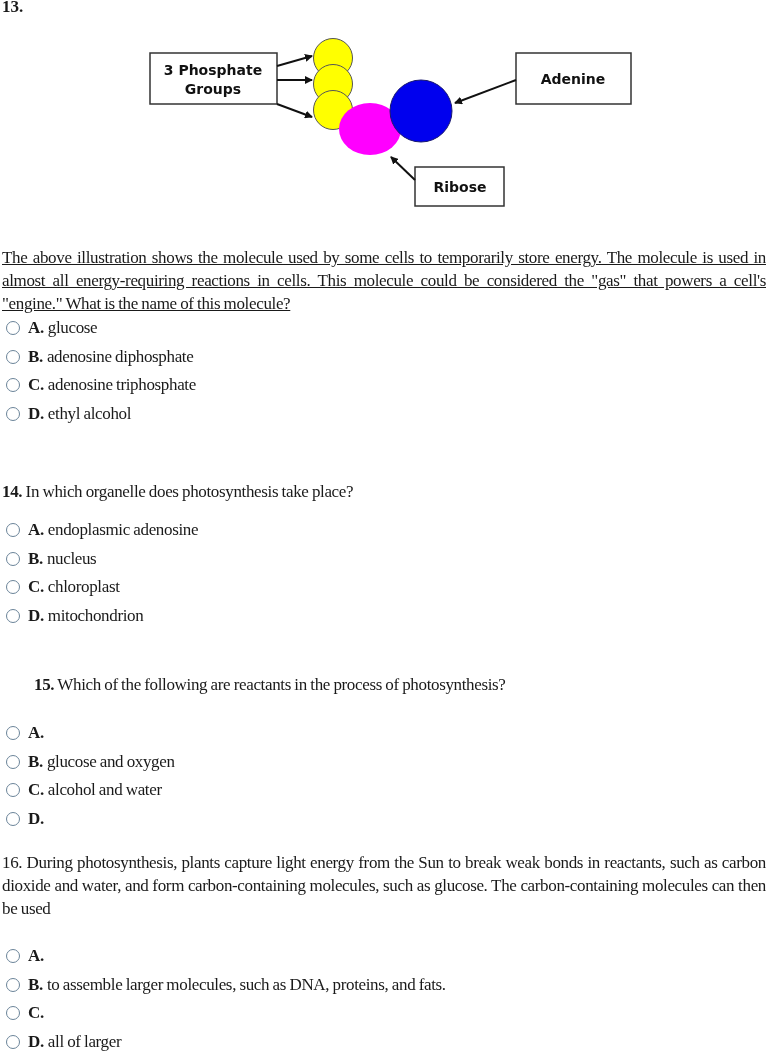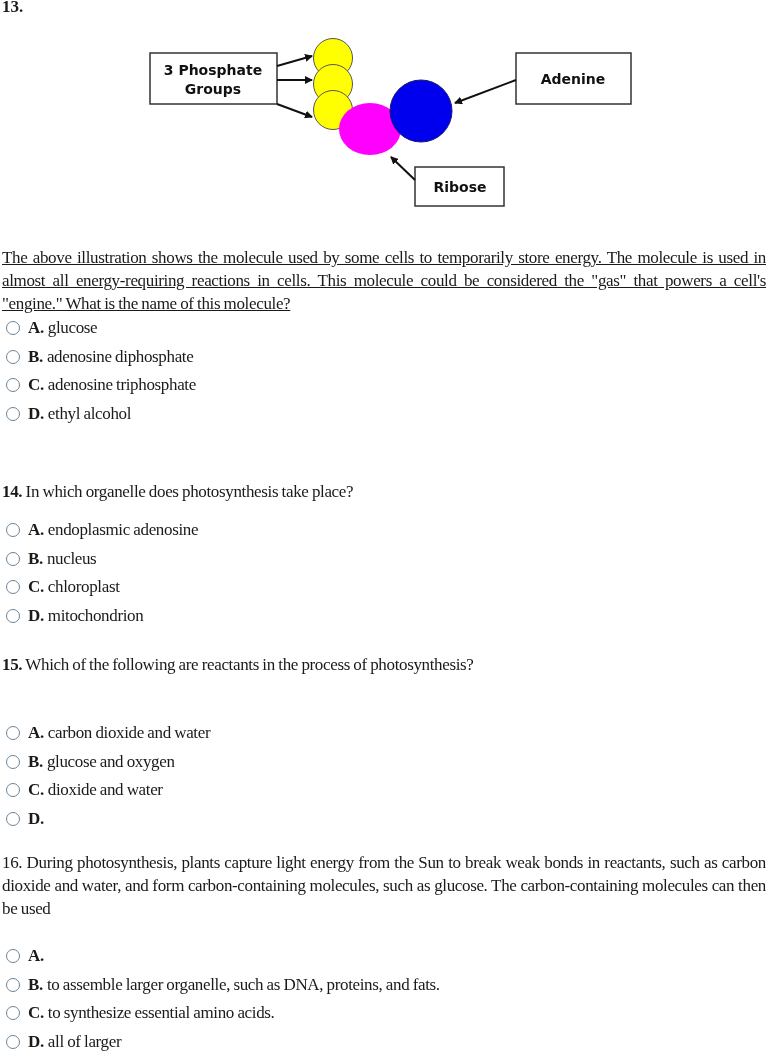--- a/index.html
+++ b/index.html
@@ -180,62 +180,60 @@
     <span class="opt-letter">C.</span>
     <span>chloroplast</span>
   </li>
   <li class="option">
     <span class="radio"></span>
     <span class="opt-letter">D.</span>
     <span>mitochondrion</span>
   </li>
 </ul>
 
-<p class="qhead" style="top: 655px;">
+<p class="qhead" style="top: 675px; margin-left: 32px;">
   <b>15.</b>
   <span>Which of the following are reactants in the process of photosynthesis?</span>
 </p>
 <ul class="options" style="top: 719px;">
   <li class="option">
     <span class="radio"></span>
     <span class="opt-letter">A.</span>
-    <span>carbon dioxide and water</span>
   </li>
   <li class="option">
     <span class="radio"></span>
     <span class="opt-letter">B.</span>
     <span>glucose and oxygen</span>
   </li>
   <li class="option">
     <span class="radio"></span>
     <span class="opt-letter">C.</span>
-    <span>dioxide and water</span>
+    <span>alcohol and water</span>
   </li>
   <li class="option">
     <span class="radio"></span>
     <span class="opt-letter">D.</span>
   </li>
 </ul>
 
 <div class="block" style="top: 851px;">
   <p class="para"><b>16.</b> <span>During photosynthesis, plants capture light energy from the Sun to break weak bonds in reactants, such as carbon dioxide and water, and form carbon-containing molecules, such as glucose. The carbon-containing molecules can then be used</span></p>
 </div>
 <ul class="options" style="top: 942px;">
   <li class="option">
     <span class="radio"></span>
     <span class="opt-letter">A.</span>
   </li>
   <li class="option">
     <span class="radio"></span>
     <span class="opt-letter">B.</span>
-    <span>to assemble larger organelle, such as DNA, proteins, and fats.</span>
-  </li>
-  <li class="option">
-    <span class="radio"></span>
-    <span class="opt-letter">C.</span>
-    <span>to synthesize essential amino acids.</span>
+    <span>to assemble larger molecules, such as DNA, proteins, and fats.</span>
+  </li>
+  <li class="option">
+    <span class="radio"></span>
+    <span class="opt-letter">C.</span>
   </li>
   <li class="option">
     <span class="radio"></span>
     <span class="opt-letter">D.</span>
     <span>all of larger</span>
   </li>
 </ul>
 
 </body></html>

